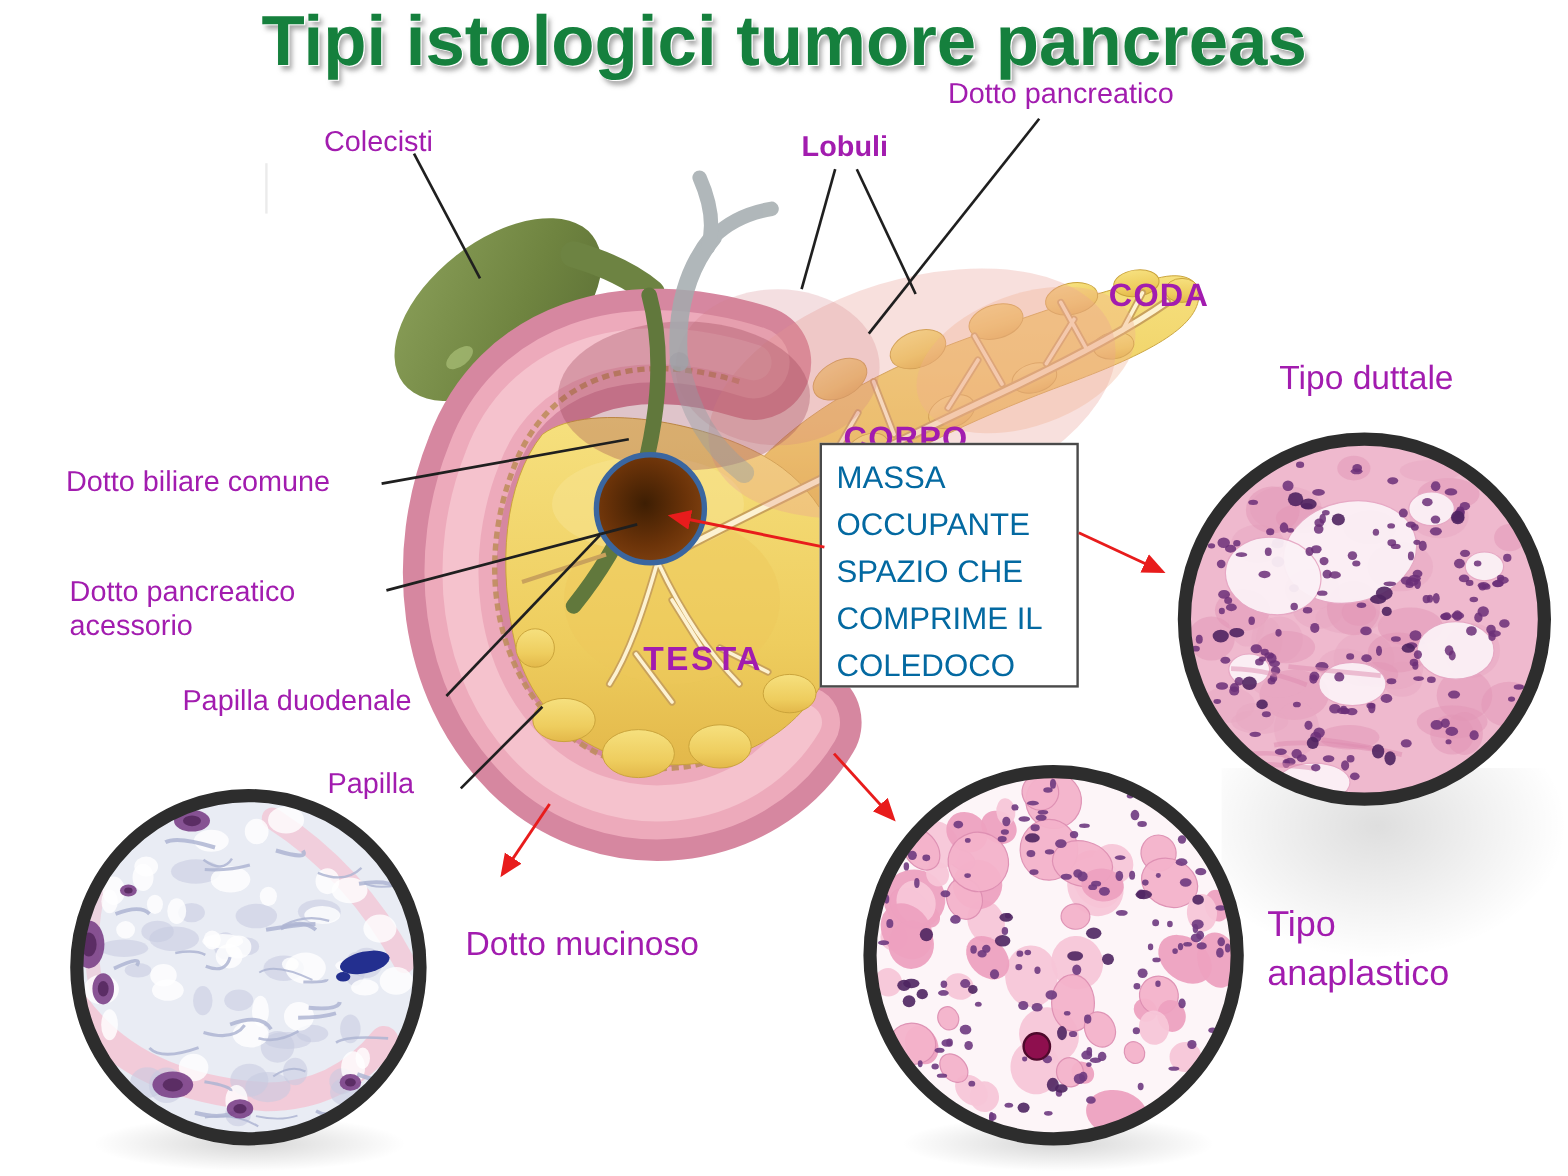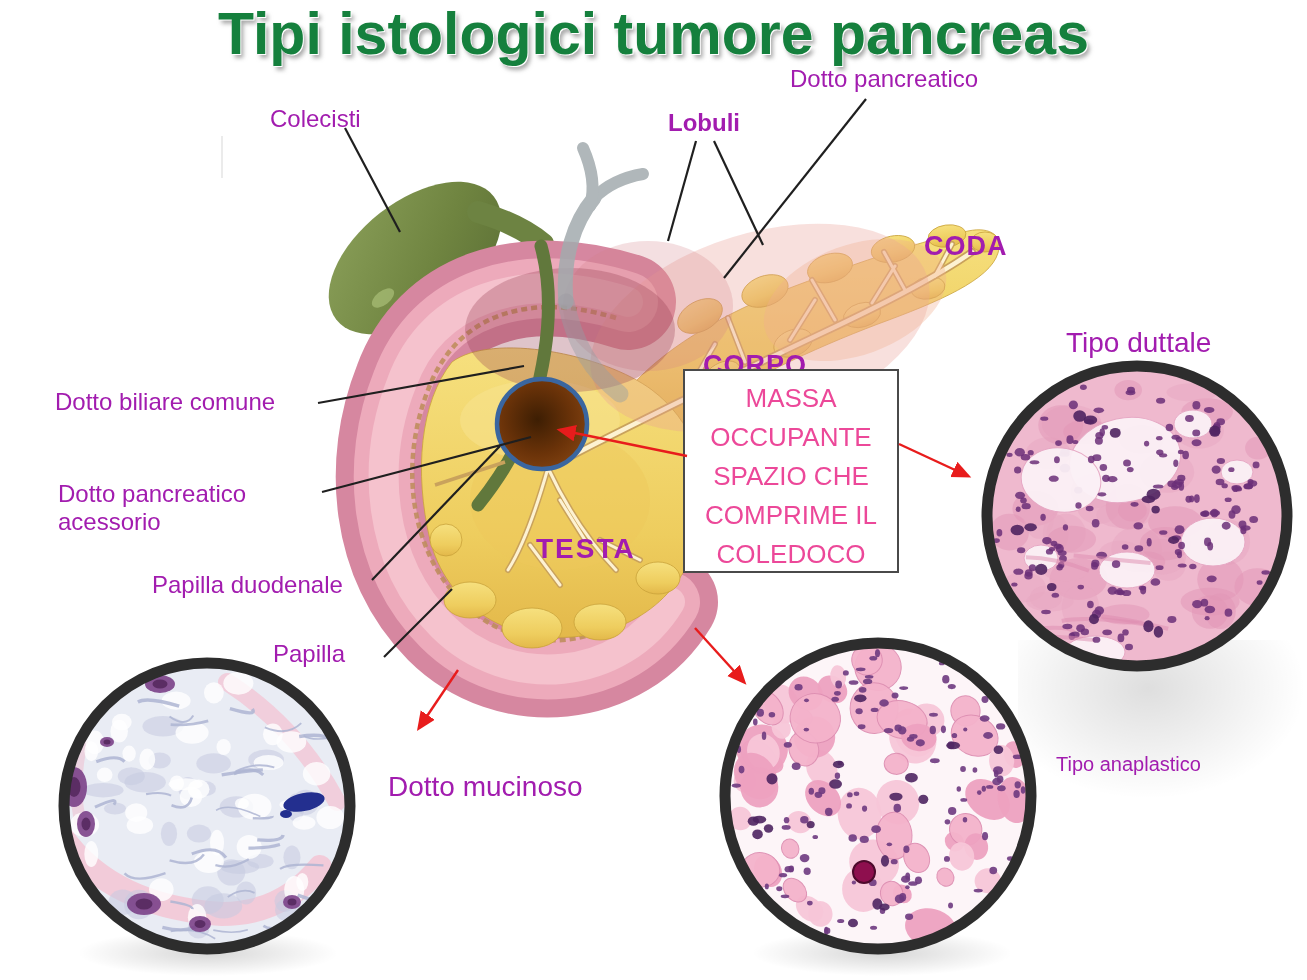--- a/index.html
+++ b/index.html
@@ -13,26 +13,26 @@
   #lbl-colecisti{left:270px;top:105px;}
   #lbl-lobuli{left:668px;top:109px;font-weight:bold;}
   #lbl-dotto-pancreatico{left:790px;top:65px;}
   #lbl-coda{left:924px;top:231px;}
   #lbl-corpo{left:703px;top:350px;z-index:2;}
   #lbl-testa{left:536px;top:533px;font-size:28px;letter-spacing:2px;z-index:2;}
   #lbl-biliare{left:55px;top:388px;}
   #lbl-acessorio{left:58px;top:480px;width:258px;text-align:left;white-space:normal;}
   #lbl-papilla{left:152px;top:571px;}
   #lbl-duodeno{left:273px;top:640px;}
-  #lbl-duttale{left:1066px;top:299px;font-size:28px;margin-top:28px;}
+  #lbl-duttale{left:1066px;top:299px;font-size:28px;}
   #lbl-mucinoso{left:388px;top:771px;font-size:28px;}
-  #lbl-anaplastico{left:1056px;top:751px;font-size:20px;line-height:1.35;width:190px;white-space:normal;}
+  #lbl-anaplastico{left:1056px;top:751px;font-size:30px;line-height:1.35;width:190px;white-space:normal;}
   .callout{position:absolute;left:683px;top:369px;width:216px;height:204px;box-sizing:border-box;
            background:#fff;border:2px solid #4a4a4a;padding:8px 12px;z-index:5;
-           font-size:26px;line-height:39px;color:#ec4899;text-align:center;}
+           font-size:26px;line-height:39px;color:#0369a1;}
   svg.layer{position:absolute;left:0;top:0;z-index:1;}
   svg.overlay{position:absolute;left:0;top:0;z-index:8;pointer-events:none;}
   svg.histo{position:absolute;z-index:4;}
   #fig-duttale{left:975px;top:352px;}
   #fig-mucinoso{left:52px;top:652px;}
   #fig-anaplastico{left:712px;top:632px;}
   .shadow{position:absolute;z-index:0;}
   #sh-right{left:1018px;top:640px;width:289px;height:160px;
      background:radial-gradient(ellipse at 45% 30%,rgba(0,0,0,.13),rgba(0,0,0,0) 70%);}
   #sh-mucinoso{left:78px;top:930px;width:260px;height:46px;

